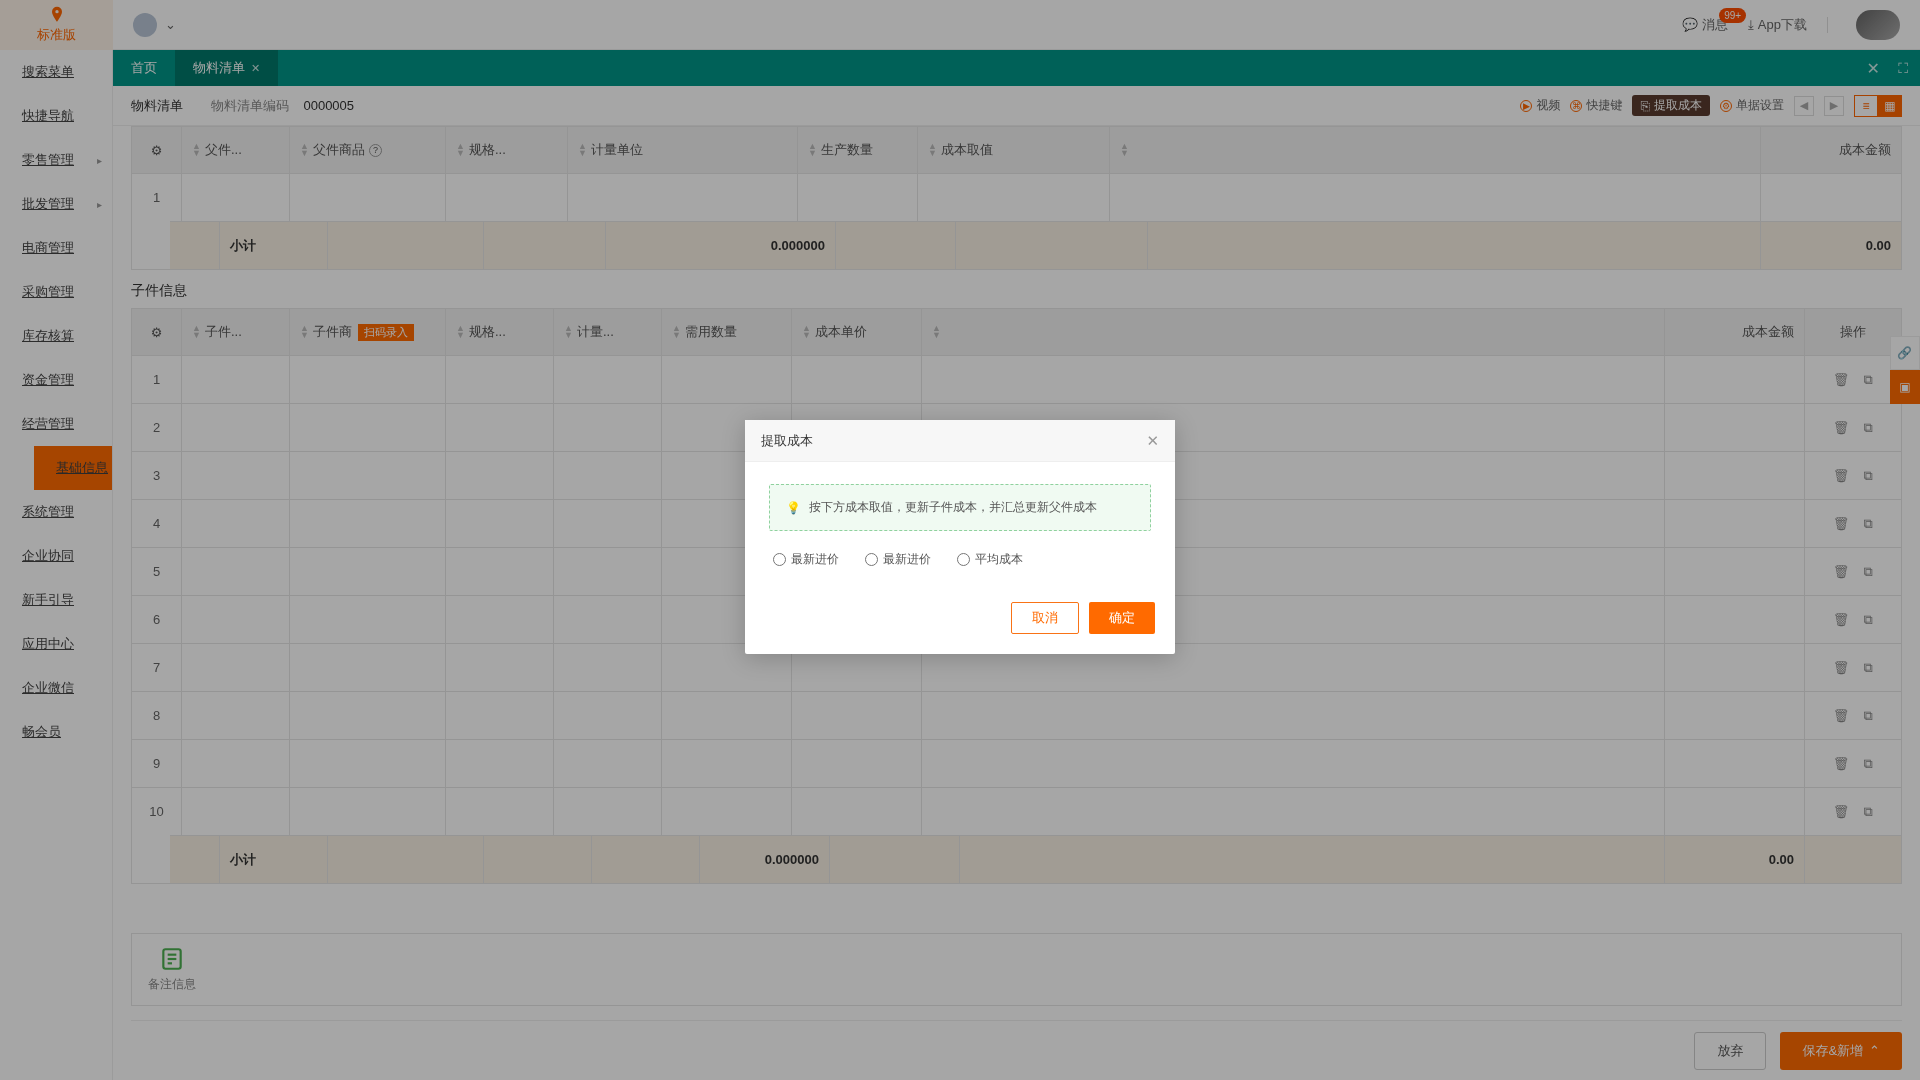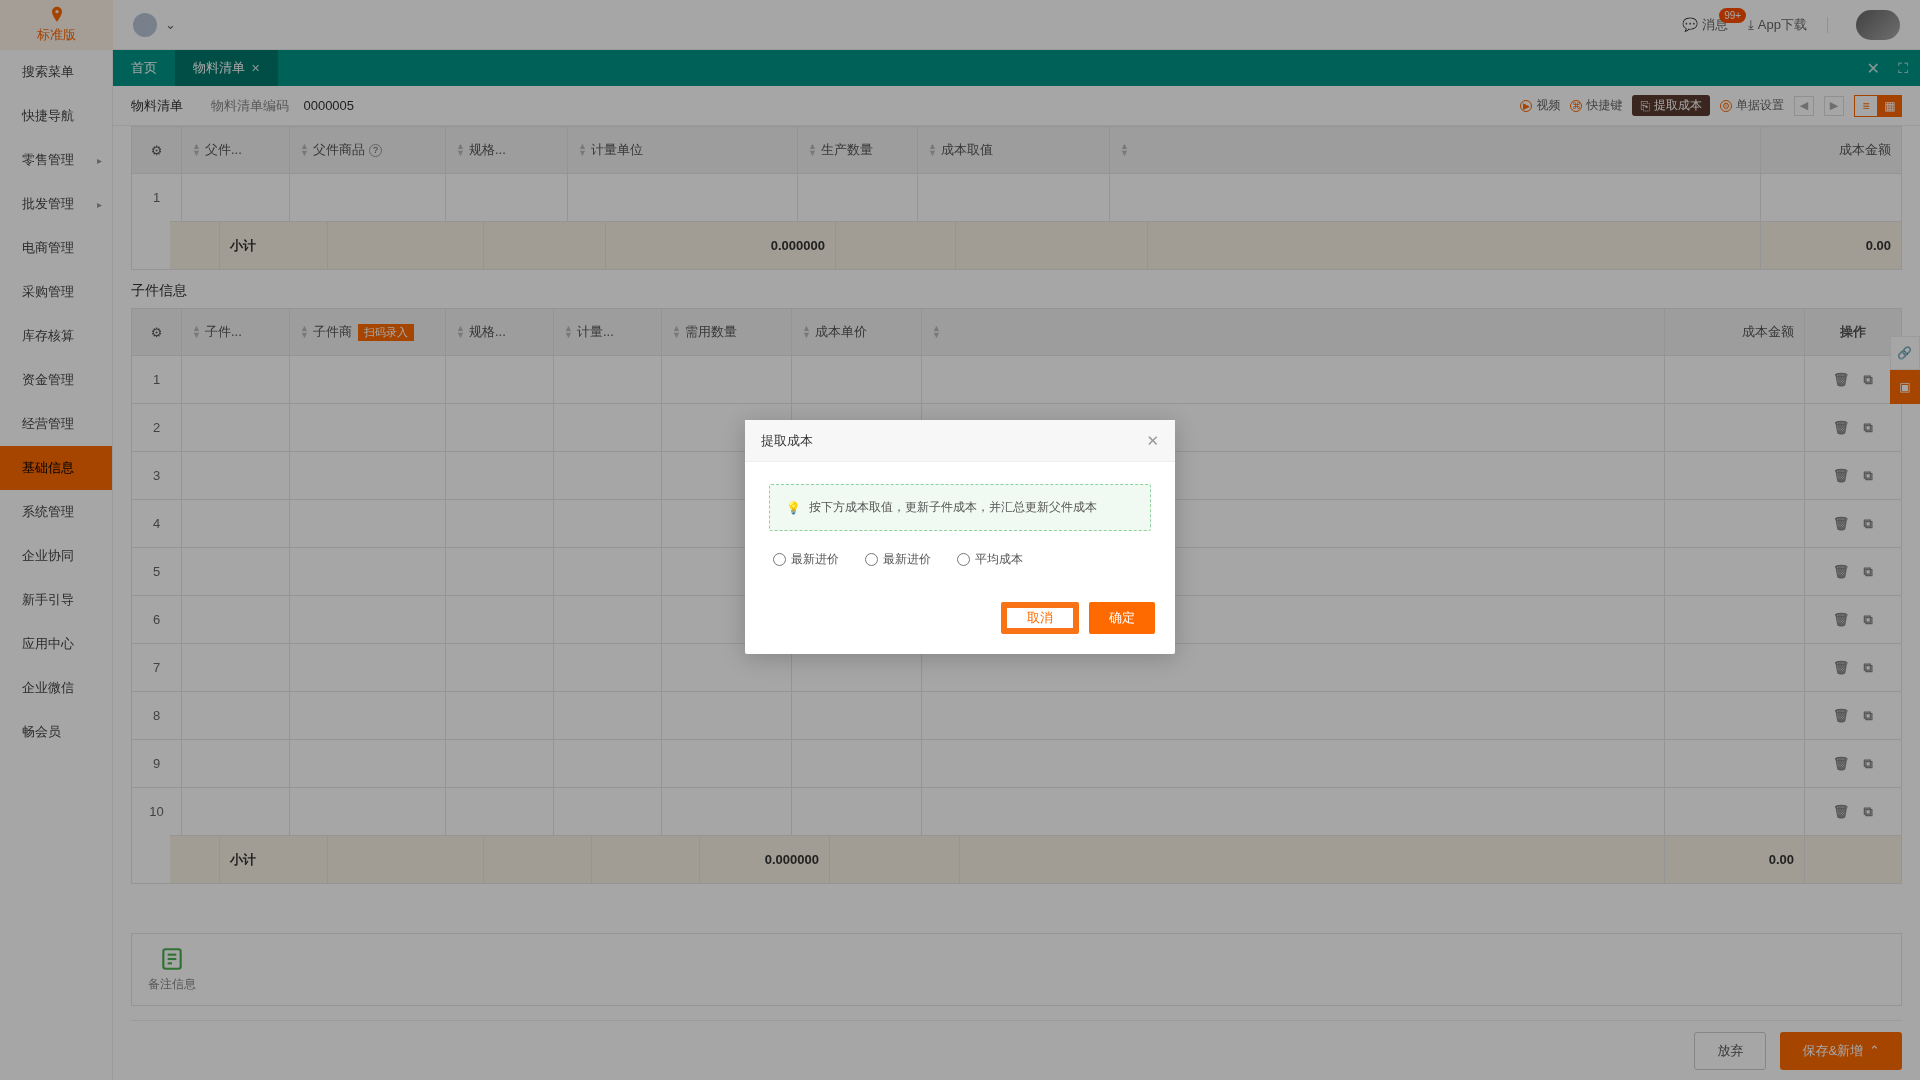--- a/index.html
+++ b/index.html
@@ -22,22 +22,22 @@
 
 .tabstrip{height:36px;background:#009688;display:flex;align-items:center;padding-left:113px;position:relative;}
 .tabstrip .tab{height:36px;padding:0 18px;display:flex;align-items:center;color:#fff;font-size:13px;gap:6px;cursor:pointer;}
 .tabstrip .tab.active{background:#00796b;}
 .tab .close-x{font-size:11px;opacity:.8;}
 .tabstrip .tab-close-exp{position:absolute;right:40px;color:#fff;font-size:16px;opacity:.8;cursor:pointer;}
 .tabstrip .tab-expand{position:absolute;right:12px;color:#fff;font-size:14px;opacity:.8;cursor:pointer;}
 
 
 .sidebar{position:absolute;left:0;top:50px;width:113px;bottom:0;background:#fff;border-right:1px solid #eee;padding-top:0;}
-.sidebar .s-item{height:44px;display:flex;align-items:center;padding-left:22px;font-size:13px;color:#444;cursor:pointer;position:relative;}
-.sidebar .s-item.active{background:#ff6a00;color:#000000;}
+.sidebar .s-item{height:44px;display:flex;align-items:center;padding-left:22px;font-size:13px;color:#444;cursor:pointer;position:relative;text-decoration:underline;}
+.sidebar .s-item.active{background:#ff6a00;color:#404040;margin-left:34px;}
 .sidebar .s-item .chev{position:absolute;right:10px;font-size:10px;color:#999;}
 
 
 .main{position:absolute;left:113px;right:0;top:86px;bottom:0;display:flex;flex-direction:column;background:#fff;}
 .crumbs{height:40px;padding:0 18px;display:flex;align-items:center;gap:28px;border-bottom:1px solid #eee;font-size:13px;}
 .crumbs .bc-link{color:#333;cursor:pointer;}
 .crumbs .bc-label{color:#888;}
 .crumbs .bc-code{color:#333;}
 .crumbs .right{margin-left:auto;display:flex;align-items:center;gap:10px;}
 .chip{display:flex;align-items:center;gap:4px;font-size:12px;color:#666;cursor:pointer;}
@@ -84,21 +84,21 @@
 
 .cg .c0{width:50px;}
 .cg .c1{width:108px;}
 .cg .c2{width:156px;}
 .cg .c3{width:108px;}
 .cg .c4{width:108px;}
 .cg .c5{width:130px;}
 .cg .c6{width:130px;}
 .cg .c7{flex:1;}
 .cg .c8{width:140px;justify-content:flex-end;}
-.cg .c9{width:96px;font-weight:bold;}
+.cg .c9{width:96px;}
 
 
 .remark-wrap{margin:14px 18px;border:1px solid #e5e5e5;padding:12px 16px;display:flex;align-items:center;gap:20px;}
 .remark-ico{display:flex;flex-direction:column;align-items:center;color:#888;font-size:12px;gap:4px;}
 .remark-ico svg{color:#4caf50;}
 .remark-input{flex:1;border:none;outline:none;font-size:13px;color:#999;}
 
 
 .footer{height:60px;border-top:1px solid #eee;margin:0 18px;display:flex;align-items:center;justify-content:flex-end;gap:14px;}
 .btn{height:38px;padding:0 22px;border-radius:3px;font-size:13px;cursor:pointer;display:flex;align-items:center;}
@@ -116,21 +116,21 @@
 .modal{width:430px;background:#fff;border-radius:2px;box-shadow:0 4px 24px rgba(0,0,0,.2);}
 .m-head{height:42px;background:#f7f7f7;display:flex;align-items:center;padding:0 16px;font-size:13px;color:#333;border-bottom:1px solid #eee;}
 .m-head .mx{margin-left:auto;color:#999;cursor:pointer;font-size:15px;}
 .m-body{padding:22px 24px 10px;}
 .hint-box{border:1px dashed #8fd19e;background:#f0faf2;padding:14px 16px;font-size:12px;color:#555;display:flex;gap:8px;align-items:center;border-radius:2px;}
 .radios{display:flex;gap:26px;margin:20px 4px 10px;font-size:12px;color:#555;}
 .radios label{display:flex;align-items:center;gap:5px;cursor:pointer;}
 .radios input{accent-color:#ff6a00;}
 .m-foot{padding:14px 20px 20px;display:flex;justify-content:flex-end;gap:10px;}
 .mbtn{height:32px;padding:0 20px;border-radius:2px;font-size:13px;cursor:pointer;}
-.mbtn-cancel{background:#fff;border:6px solid #f97316;color:#ff6a00;}
+.mbtn-cancel{background:#fff;border:1px solid #f97316;color:#ff6a00;}
 .mbtn-ok{background:#ff6a00;border:none;color:#fff;}
 
 svg{display:block;}
 </style>
 </head>
 <body>
 
 <div class="topbar">
   <div class="logo-box">
     <svg viewBox="0 0 24 24" fill="#f60">

